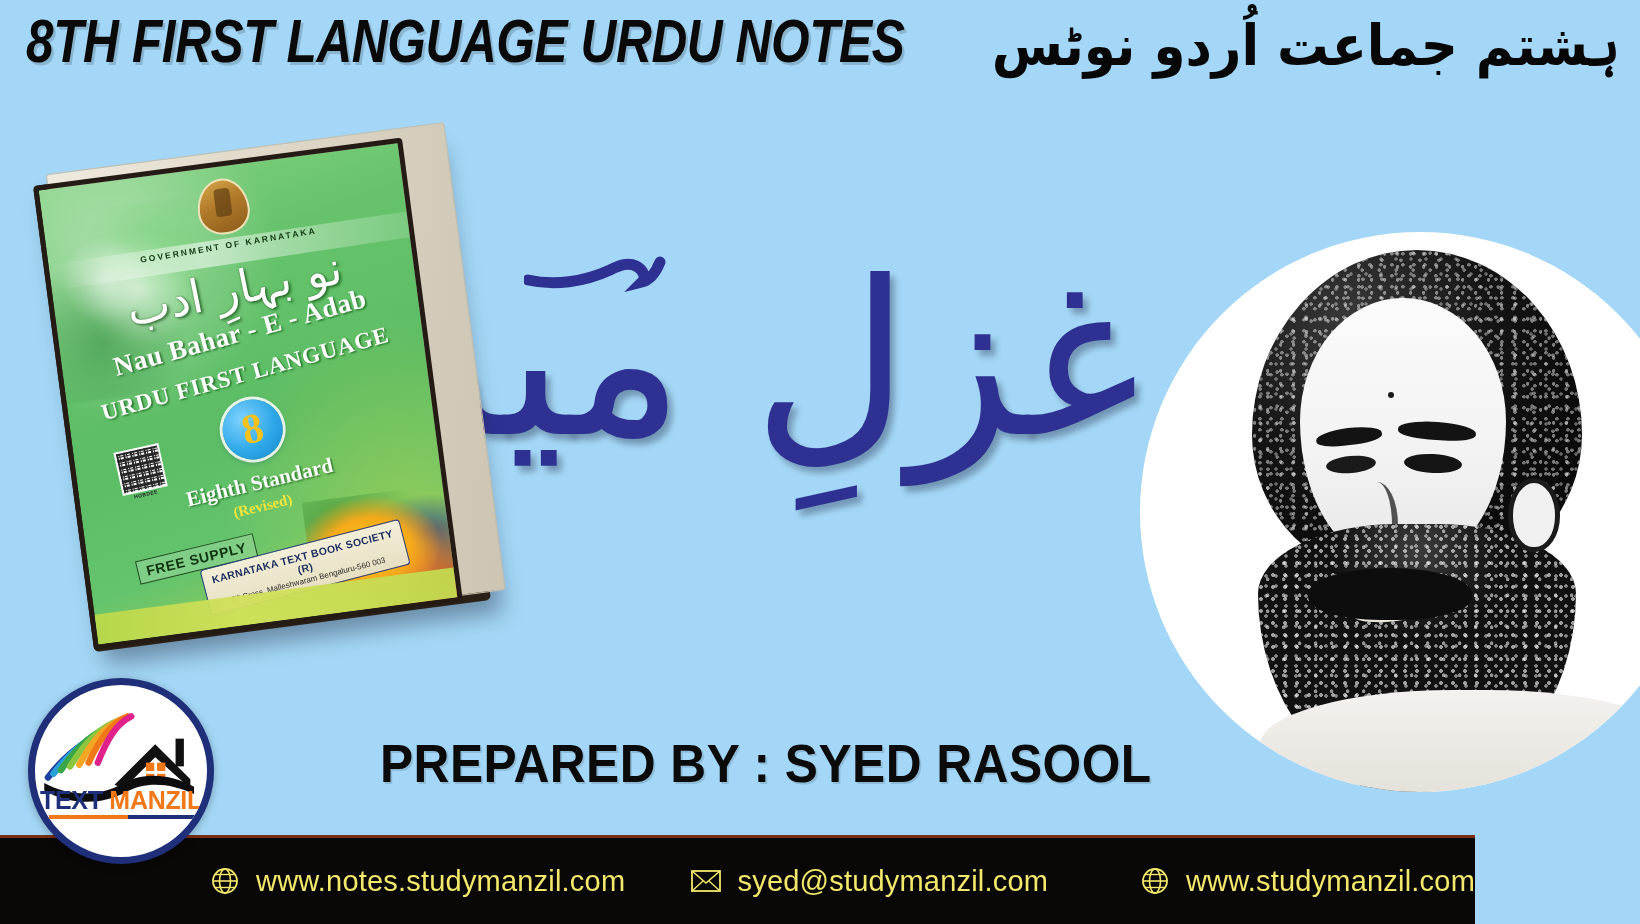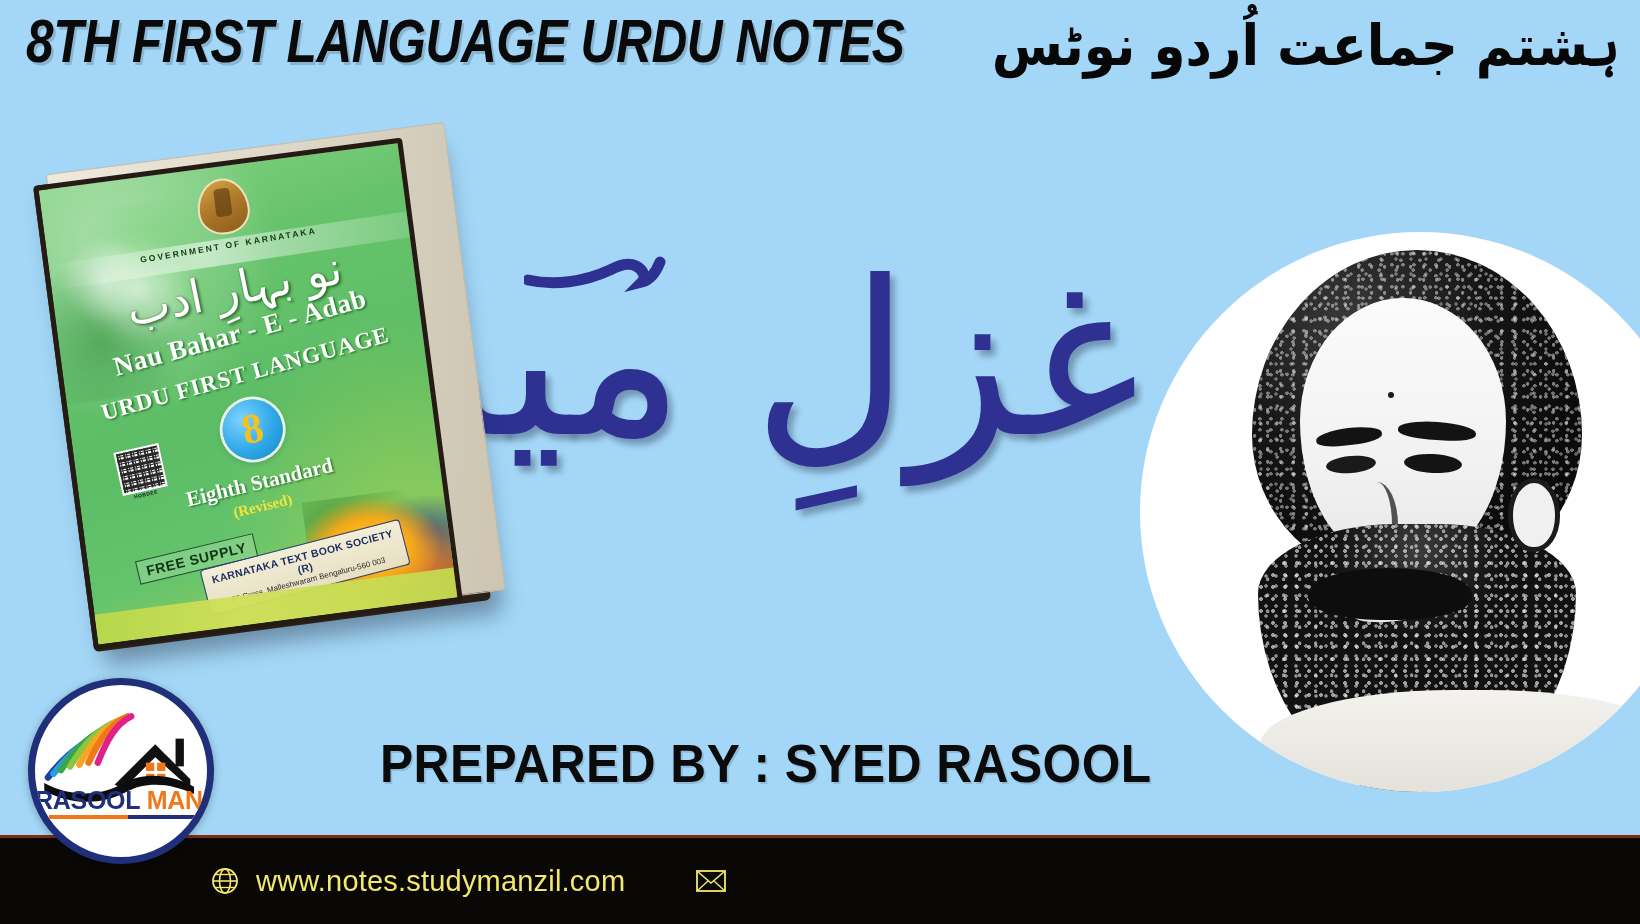--- a/index.html
+++ b/index.html
@@ -318,21 +318,21 @@
     font-family:"Liberation Sans",sans-serif;white-space:nowrap;
   }
   .logo-text .s{color:#1f2f7a;}
   .logo-text .m{color:#f07818;}
   .logo-underline{position:absolute;left:14px;top:130px;width:158px;height:4px;}
   .logo-underline .u1{position:absolute;left:0;top:0;width:50%;height:100%;background:#f07818;}
   .logo-underline .u2{position:absolute;left:50%;top:0;width:50%;height:100%;background:#1f2f7a;}
 
   
   .footer{
-    position:absolute;left:0;bottom:0;width:1640px;height:86px;
+    position:absolute;left:0;bottom:0;width:1475px;height:86px;
     background:#0a0806;
     border-top:3px solid #7a2f12;
     display:flex;align-items:center;
   }
   .footer-items{
     display:flex;align-items:center;width:100%;
     padding-left:210px;box-sizing:border-box;
   }
   .fitem{display:flex;align-items:center;color:#f2e86b;white-space:nowrap;}
   .fitem .ficon{margin-right:16px;display:flex;align-items:center;}
@@ -433,21 +433,21 @@
         <rect x="152" y="58" width="9" height="30" fill="#111111"></rect>
       </g>
       <g>
         <rect x="120" y="84" width="9" height="9" fill="#f07818"></rect>
         <rect x="132" y="84" width="9" height="9" fill="#f07818"></rect>
         <rect x="120" y="96" width="9" height="9" fill="#f07818"></rect>
         <rect x="132" y="96" width="9" height="9" fill="#f07818"></rect>
       </g>
       <path d="M10,106 C40,122 72,120 96,106 C118,94 146,96 172,110 L172,118 C146,106 120,104 98,116 C72,130 38,130 10,114 Z" fill="#0d0d0d"></path>
     </svg>
-    <div class="logo-text"><span class="s">RASOOL</span>&nbsp;<span class="m">MANZIL</span></div>
+    <div class="logo-text"><span class="s">TEXT</span>&nbsp;<span class="m">MANZIL</span></div>
     <div class="logo-underline">
         <div class="u1"></div>
         <div class="u2"></div>
       </div>
   </div>
 
   <div class="footer">
     <div class="footer-items">
 
       <div class="fitem">
@@ -467,21 +467,34 @@
 
       <div class="fitem">
         <span class="ficon">
           <svg width="32" height="26" viewBox="0 0 32 26">
             <rect x="2" y="3" width="28" height="20" fill="none" stroke="#f2e86b" stroke-width="1.8"></rect>
             <polyline points="2,3 16,15 30,3" fill="none" stroke="#f2e86b" stroke-width="1.6"></polyline>
             <line x1="2" y1="23" x2="13" y2="13" stroke="#f2e86b" stroke-width="1.4"></line>
             <line x1="30" y1="23" x2="19" y2="13" stroke="#f2e86b" stroke-width="1.4"></line>
           </svg>
         </span>
+        <span class="flabel">syed@studymanzil.com</span>
       </div>
 
       <div class="fgap2"></div>
 
+      <div class="fitem">
+        <span class="ficon">
+          <svg width="30" height="30" viewBox="0 0 30 30">
+            <circle cx="15" cy="15" r="12" fill="none" stroke="#f2e86b" stroke-width="1.8"></circle>
+            <ellipse cx="15" cy="15" rx="5.5" ry="12" fill="none" stroke="#f2e86b" stroke-width="1.6"></ellipse>
+            <line x1="3" y1="15" x2="27" y2="15" stroke="#f2e86b" stroke-width="1.6"></line>
+            <line x1="5" y1="8.5" x2="25" y2="8.5" stroke="#f2e86b" stroke-width="1.4"></line>
+            <line x1="5" y1="21.5" x2="25" y2="21.5" stroke="#f2e86b" stroke-width="1.4"></line>
+          </svg>
+        </span>
+        <span class="flabel">www.studymanzil.com</span>
+      </div>
 
     </div>
   </div>
 
 </div>
 
 </body></html>

